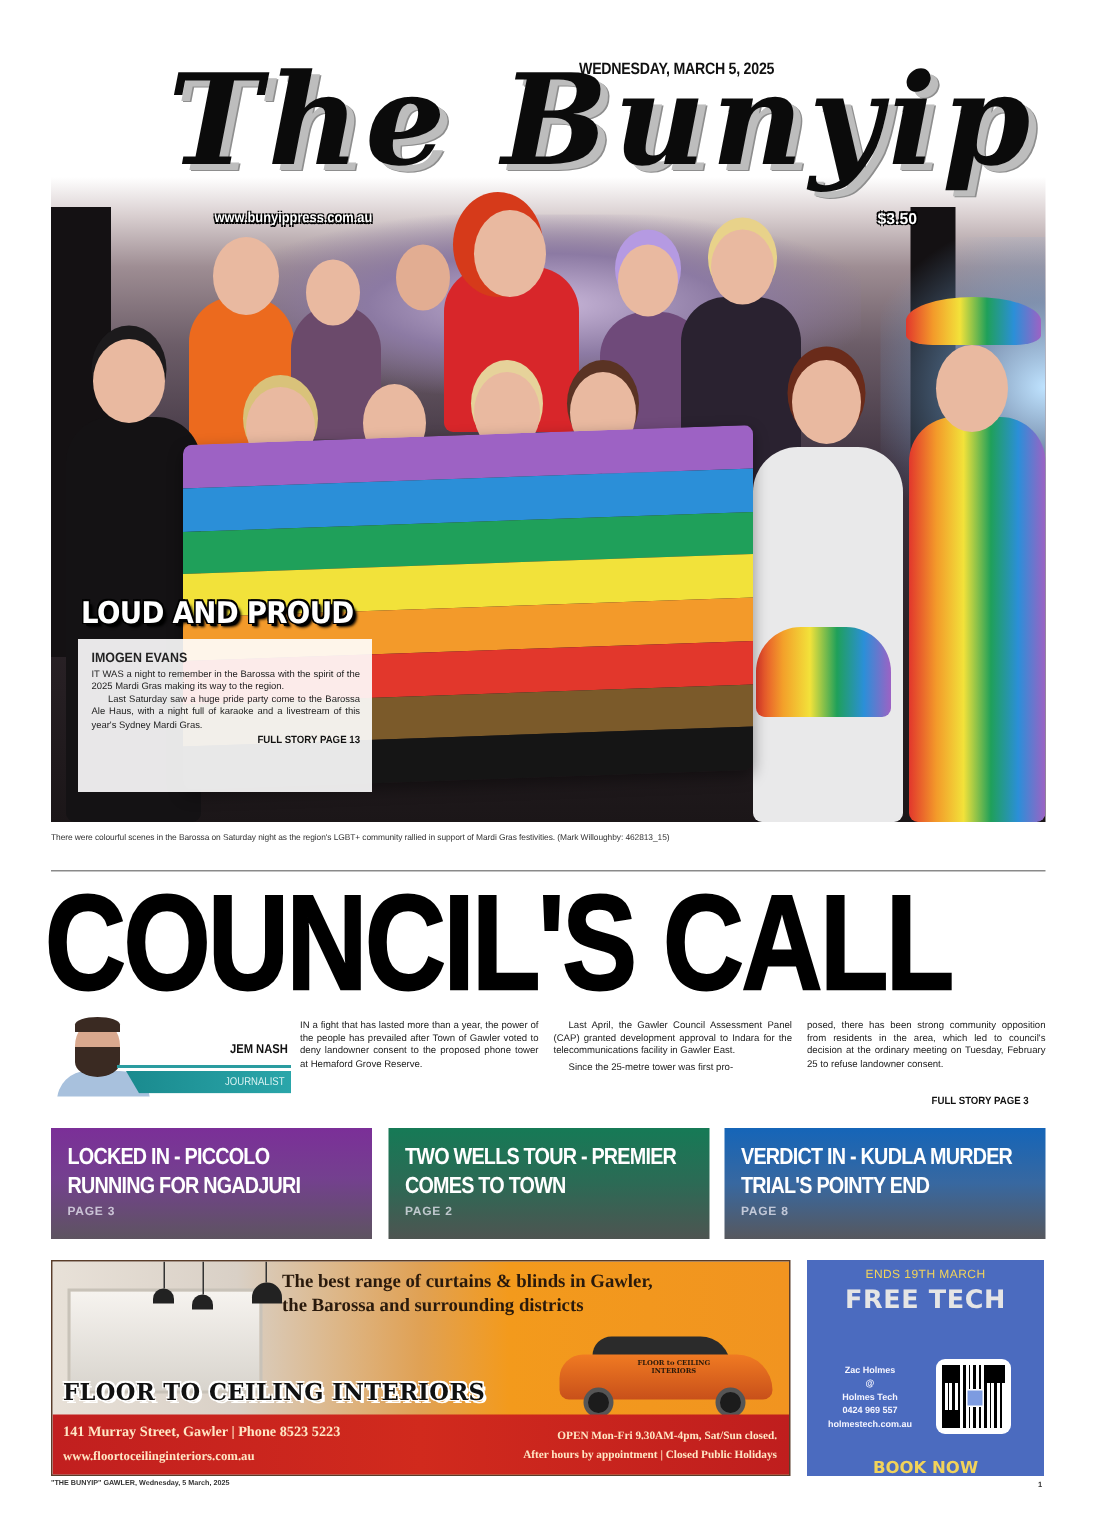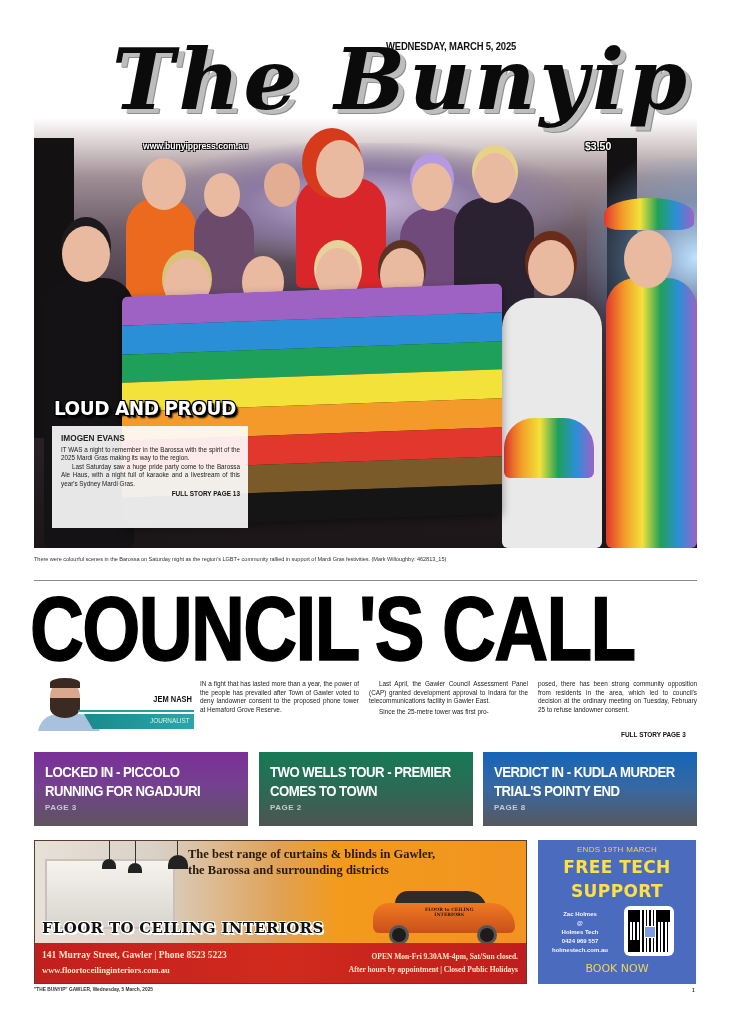--- a/index.html
+++ b/index.html
@@ -75,32 +75,32 @@
   .ad .car-logo { position: absolute; left: 52px; top: 16px; font-family: "DejaVu Serif", serif; font-size: 4.5px; color: #2a1a0c; font-weight: 700; text-align: center; line-height: 5px; }
   .ad .wheel { position: absolute; top: 34px; width: 20px; height: 20px; border-radius: 50%; background: #1c1c1c; border: 3px solid #555; }
   .ad .footer-band { position: absolute; left: 0; top: 102px; width: 100%; height: 42px; background: linear-gradient(90deg, #c11f1f, #d12a1d 50%, #bf1e1e); }
   .ad .addr { position: absolute; left: 7px; top: 109px; font-family: "Liberation Serif", serif; font-weight: 700; font-size: 9.5px; color: #ffe6c4; white-space: nowrap; }
   .ad .web { position: absolute; left: 7px; top: 124px; font-family: "Liberation Serif", serif; font-weight: 700; font-size: 8.5px; color: #ffe6c4; white-space: nowrap; }
   .ad .hours { position: absolute; right: 8px; top: 109px; font-family: "Liberation Serif", serif; font-weight: 700; font-size: 7.5px; line-height: 13px; color: #ffe6c4; text-align: right; white-space: nowrap; }
 
   
   .tech { position: absolute; left: 538px; top: 840px; width: 158px; height: 144px; background: #4b6bbf; color: #fff; text-align: center; overflow: hidden; }
   .tech .ends { position: absolute; left: 0; right: 0; top: 5px; font-size: 8px; color: #f2d35a; letter-spacing: 0.3px; }
-  .tech .free { position: absolute; left: 0; right: 0; top: 15px; font-family: "DejaVu Sans", sans-serif; font-weight: 700; font-size: 17px; line-height: 24px; color: #fde047; letter-spacing: 0.4px; }
+  .tech .free { position: absolute; left: 0; right: 0; top: 15px; font-family: "DejaVu Sans", sans-serif; font-weight: 700; font-size: 17px; line-height: 24px; color: #e5e5e5; letter-spacing: 0.4px; }
   .tech .contact { position: absolute; left: 4px; top: 70px; width: 76px; font-size: 6px; line-height: 9px; color: #f5f5ff; font-weight: 700; text-align: center; }
   .tech .qr { position: absolute; left: 86px; top: 66px; width: 50px; height: 50px; background: #fff; border-radius: 6px; padding: 4px; }
   .tech .qr-grid { width: 42px; height: 42px;
     background:
       linear-gradient(#000,#000) 0 0/12px 12px no-repeat,
       linear-gradient(#000,#000) 30px 0/12px 12px no-repeat,
       linear-gradient(#000,#000) 0 30px/12px 12px no-repeat,
       repeating-linear-gradient(90deg, #000 0 2px, #fff 2px 4px, #000 4px 5px, #fff 5px 7px),
       #fff; position: relative; }
   .tech .qr-grid::after { content: ""; position: absolute; left: 16px; top: 16px; width: 10px; height: 10px; background: #7d9be0; border: 1px solid #fff; }
-  .tech .book { position: absolute; left: 0; right: 0; top: 122px; font-family: "DejaVu Sans", sans-serif; font-weight: 400; font-size: 11px; color: #f2d35a; }
+  .tech .book { position: absolute; left: 0; right: 0; top: 132px; font-family: "DejaVu Sans", sans-serif; font-weight: 700; font-size: 11px; color: #f2d35a; }
 
   .footer-left { position: absolute; left: 34px; top: 987px; font-size: 4.8px; font-weight: 700; color: #333; white-space: nowrap; }
   .footer-right { position: absolute; left: 692px; top: 987px; font-size: 5px; font-weight: 700; color: #333; }
 </style>
 </head>
 <body>
 
 <div class="masthead-title">The Bunyip</div>
 <div class="masthead-date">WEDNESDAY, MARCH 5, 2025</div>
 
@@ -233,21 +233,20 @@
   <div class="hours">
     <div>OPEN Mon-Fri 9.30AM-4pm, Sat/Sun closed.</div>
     <div>After hours by appointment  |  Closed Public Holidays</div>
   </div>
 </div>
 
 <div class="tech">
   <div class="ends">ENDS 19TH MARCH</div>
   <div class="free">
     <div>FREE TECH</div>
-    <div>SUPPORT</div>
   </div>
   <div class="contact">
     <div>Zac Holmes</div>
     <div>@</div>
     <div>Holmes Tech</div>
     <div>0424 969 557</div>
     <div>holmestech.com.au</div>
   </div>
   <div class="qr">
     <div class="qr-grid"></div>

